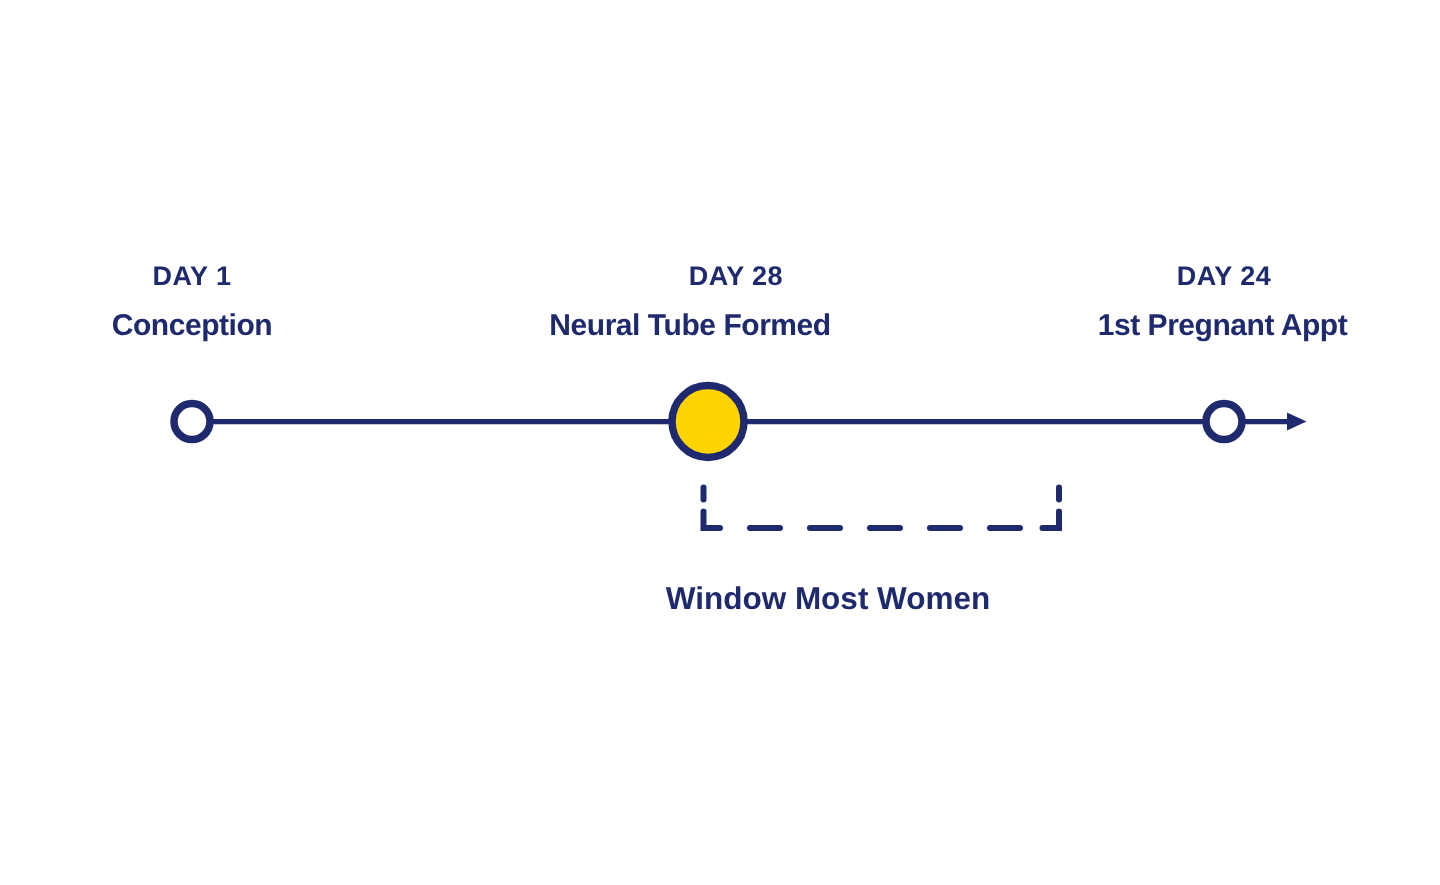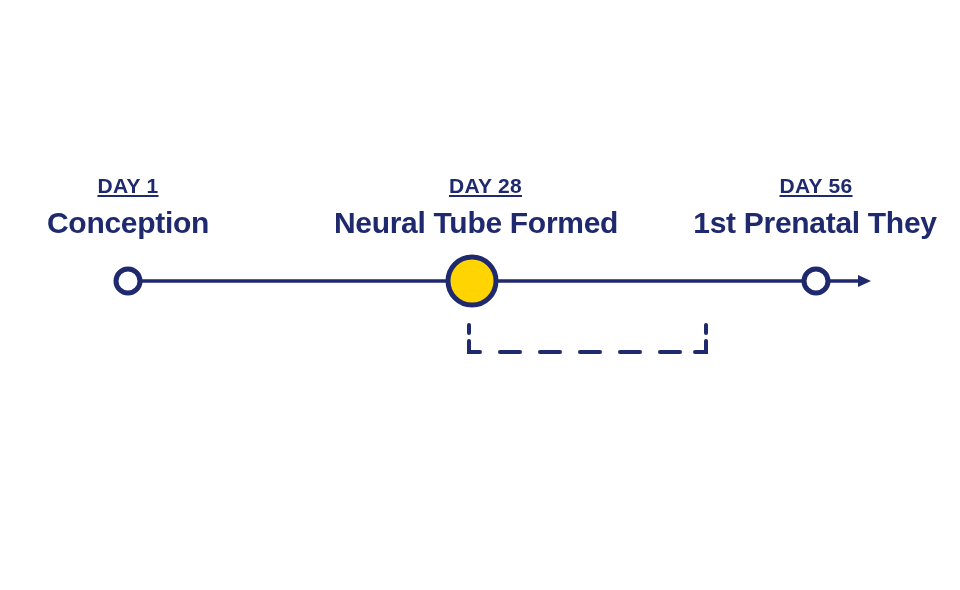--- a/index.html
+++ b/index.html
@@ -1,20 +1,20 @@
 <!DOCTYPE html>
 <html><head>
 <meta charset="utf-8">
 <style>
   html, body { margin:0; padding:0; }
   body { width:960px; height:590px; background:#ffffff; position:relative; overflow:hidden;
          font-family:"Liberation Sans", "DejaVu Sans", sans-serif; color:#1f2a6e; }
   .lbl { position:absolute; text-align:center; font-weight:bold; white-space:nowrap; color:#1f2a6e; }
-  .day { font-size:21px; letter-spacing:0.3px;text-decoration:underline; }
-  .title { font-size:30px; letter-spacing:-0.3px; }
+  .day { font-size:18px; letter-spacing:0.3px; }
+  .title { font-size:20px; letter-spacing:-0.3px; }
   .note { font-size:21px; line-height:27px; }
   svg { position:absolute; left:0; top:0; }
 </style>
 </head>
 <body>
 
 <div>
   <svg width="960" height="590">
     <line x1="128" y1="281" x2="862" y2="281" stroke="#1f2a6e" stroke-width="3.5"></line>
     <polygon points="858,275 871,281 858,287" fill="#1f2a6e"></polygon>
@@ -31,20 +31,21 @@
       <line x1="660" y1="352" x2="680" y2="352"></line>
       <polyline points="695,352 706,352 706,341"></polyline>
       <line x1="706" y1="325" x2="706" y2="333"></line>
     </g>
   </svg>
 
   <div class="lbl day" style="left:78px; top:174px; width:100px;">DAY 1</div>
   <div class="lbl title" style="left:28px; top:206px; width:200px;">Conception</div>
 
   <div class="lbl day" style="left:422px; top:174px; width:100px;text-align:right;">DAY 28</div>
-  <div class="lbl title" style="left:326px; top:206px; width:300px;">Neural Tube Formed</div>
+  <div class="lbl title" style="left:310px; top:206px; width:300px;">Neural Tube Formed</div>
 
-  <div class="lbl day" style="left:766px; top:174px; width:100px;">DAY 56</div>
-  <div class="lbl title" style="left:690px; top:206px; width:250px;">1st Prenatal They</div>
+  <div class="lbl day" style="left:766px; top:174px; width:100px;">DAY 24</div>
+  <div class="lbl title" style="left:690px; top:206px; width:250px;">1st Pregnant Appt</div>
 
   <div class="lbl note" style="left:387px; top:386px; width:330px;">
+    <div>Window Most Women</div>
   </div>
 </div>
 
 </body></html>

